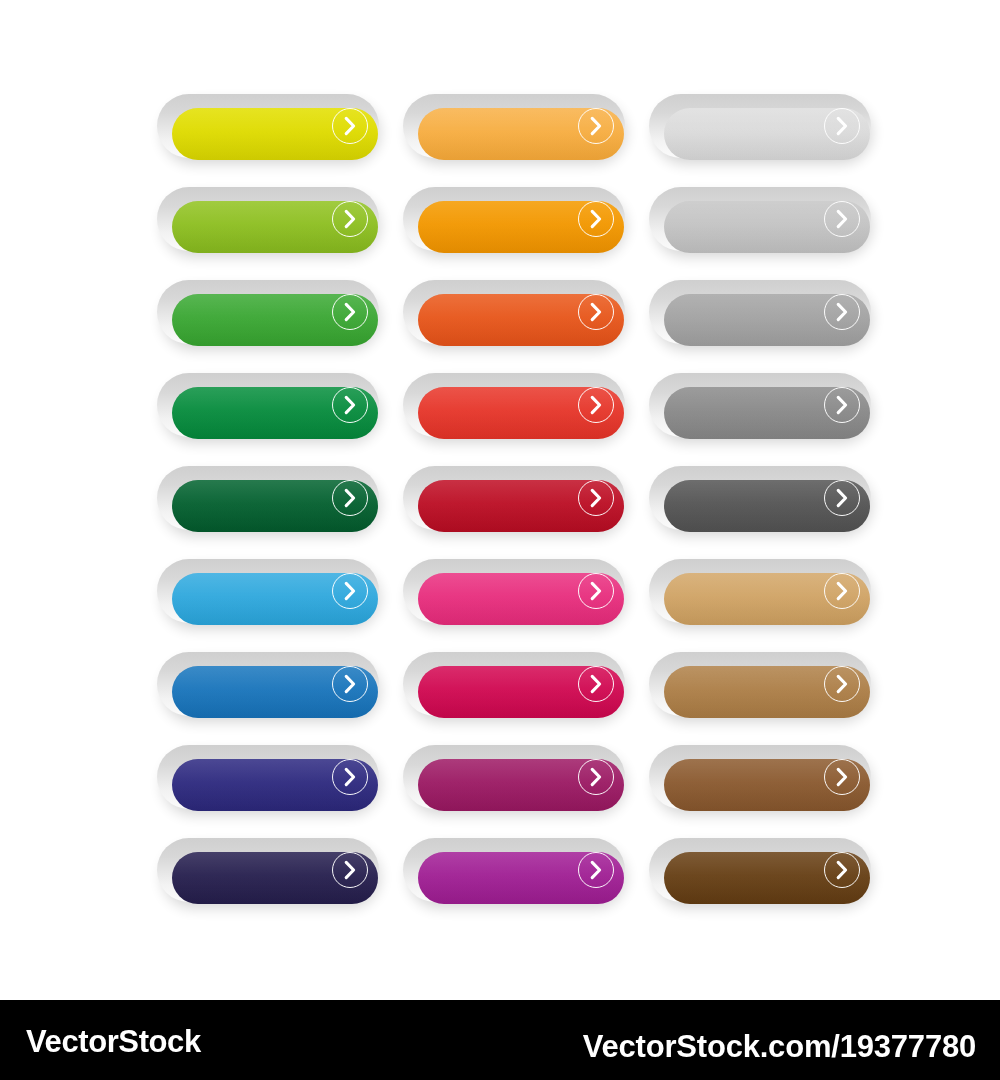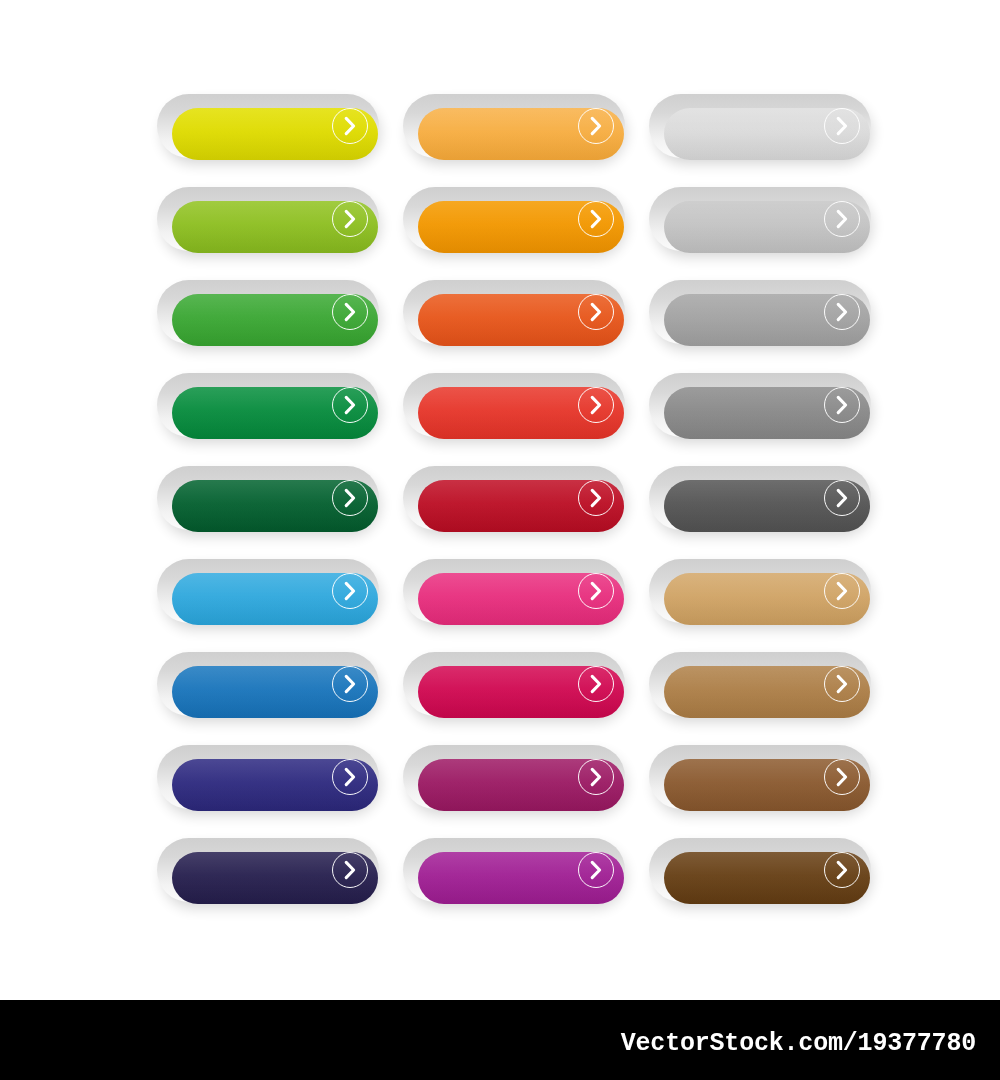--- a/index.html
+++ b/index.html
@@ -130,24 +130,24 @@
     font-weight: bold;
     letter-spacing: -0.4px;
     font-family: "Liberation Sans", sans-serif;
     white-space: nowrap;
   }
   #footer-url {
     position: absolute;
     right: 24px;
     top: 29px;
     color: #ffffff;
-    font-size: 25px;
+    font-size: 31px;
     font-weight: bold;
     letter-spacing: -0.2px;
-    font-family: Liberation Mono, monospace;
+    font-family: Liberation Sans, sans-serif;
     white-space: nowrap;
     margin-left: 32px;
   }
 </style>
 </head>
 <body>
 
 <div id="artboard">
   <div id="button-grid">
       <div class="btn-cell">
@@ -444,14 +444,15 @@
             <svg width="15" height="20" viewBox="0 0 15 20" aria-hidden="true">
               <path d="M3.2 2.4 L10.6 10 L3.2 17.6" fill="none" stroke="#ffffff" stroke-width="3.1" stroke-linecap="round" stroke-linejoin="round"></path>
             </svg>
           </div>
         </div>
       </div>
     </div>
 </div>
 
 <div id="footer-bar">
+  <div id="footer-logo">VectorStock</div>
   <div id="footer-url">VectorStock.com/19377780</div>
 </div>
 
 </body></html>

